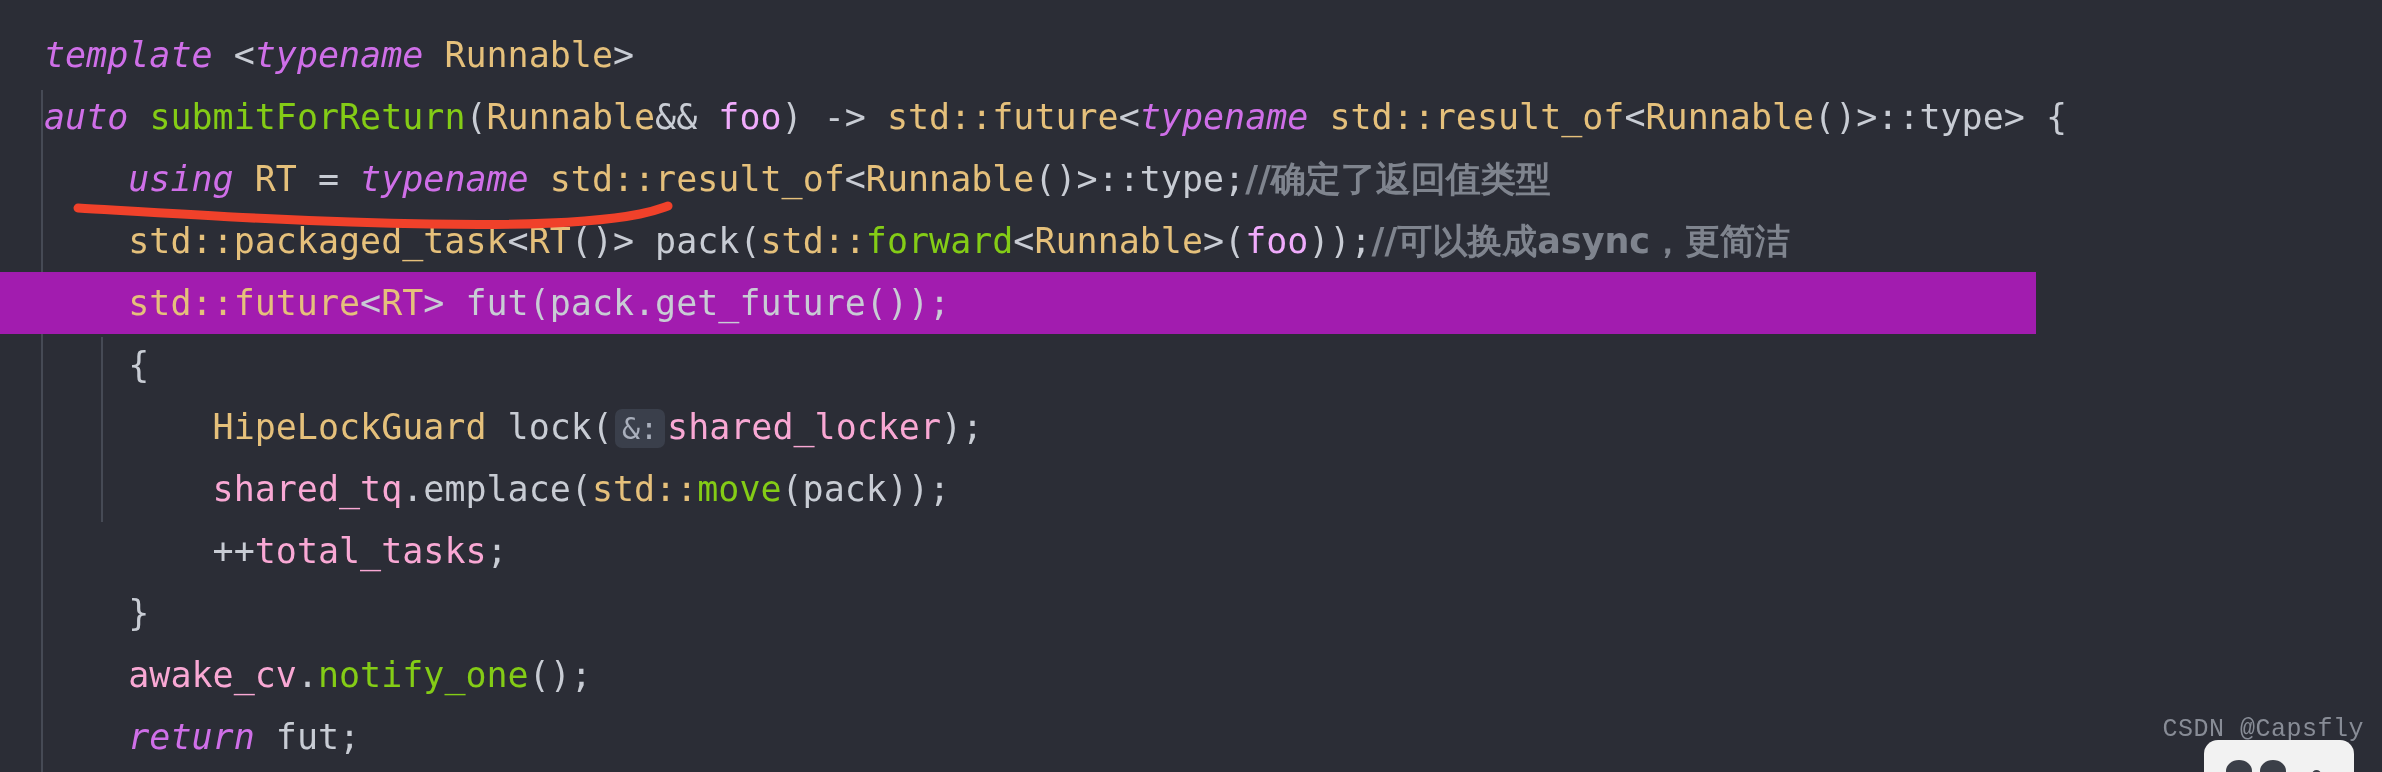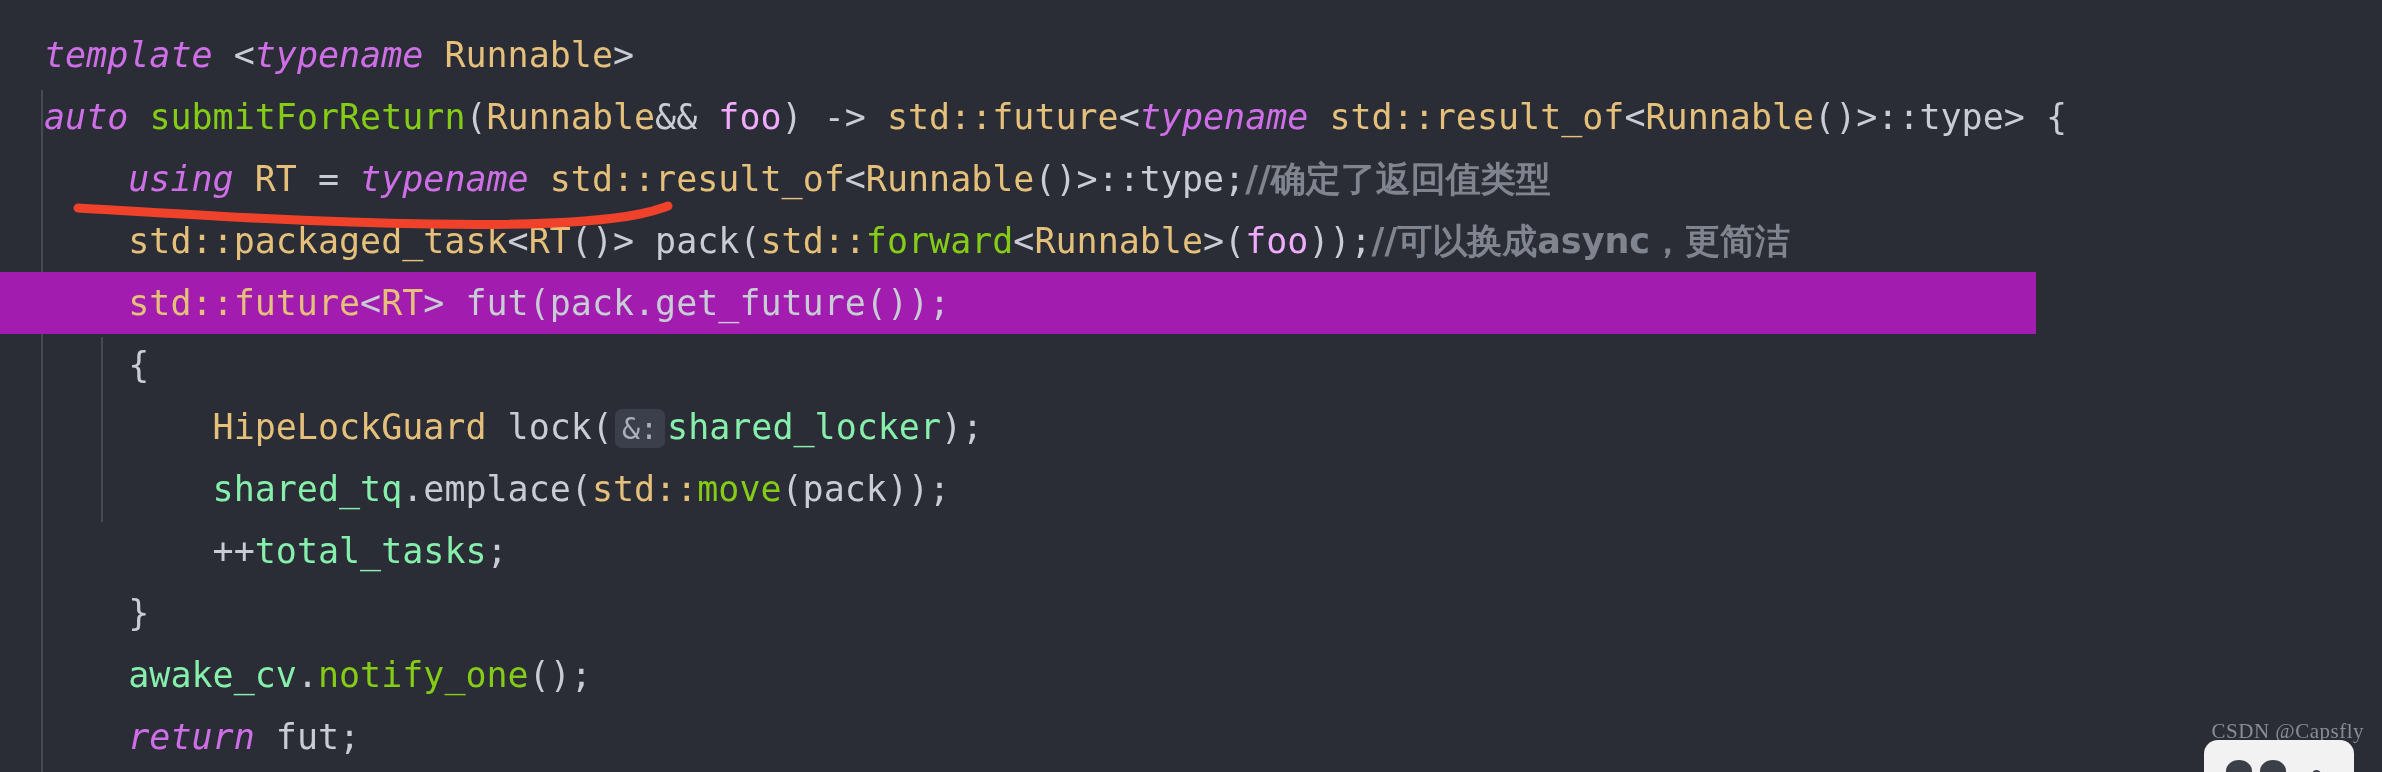--- a/index.html
+++ b/index.html
@@ -42,21 +42,21 @@
   }
   .line.hl {
     background: #a21caf;
   }
 
   
   .kw   { color: #cf6fe8; font-style: italic; }   
   .typ  { color: #e5c07b; }                        
   .fn   { color: #84cc16; }                        
   .pun  { color: #c8ccd4; }                        
-  .var  { color: #86efac; }                        
+  .var  { color: #f9a8d4; }                        
   .par  { color: #f0abfc; }                        
   .cmt  { color: #7f848e; font-style: italic; font-weight: bold; }
 
   .cjk { font-family: "DejaVu Sans", "Liberation Sans", sans-serif; font-style: normal; }
 
   
   .hint {
     background: #3a3f4b;
     color: #a9afbc;
     border-radius: 7px;
@@ -79,22 +79,22 @@
     width: 2382px; height: 772px;
     pointer-events: none;
   }
 
   
   .watermark {
     position: absolute;
     right: 18px;
     bottom: 28px;
     color: #8d929c;
-    font-family: Liberation Serif, serif;
-    font-size: 21px;
+    font-family: Liberation Mono, monospace;
+    font-size: 25px;
     letter-spacing: 0.5px;
     opacity: 0.95;
   }
   .float-chip {
     position: absolute;
     right: 28px;
     bottom: -26px;
     width: 150px;
     height: 58px;
     background: #f2f2f2;

